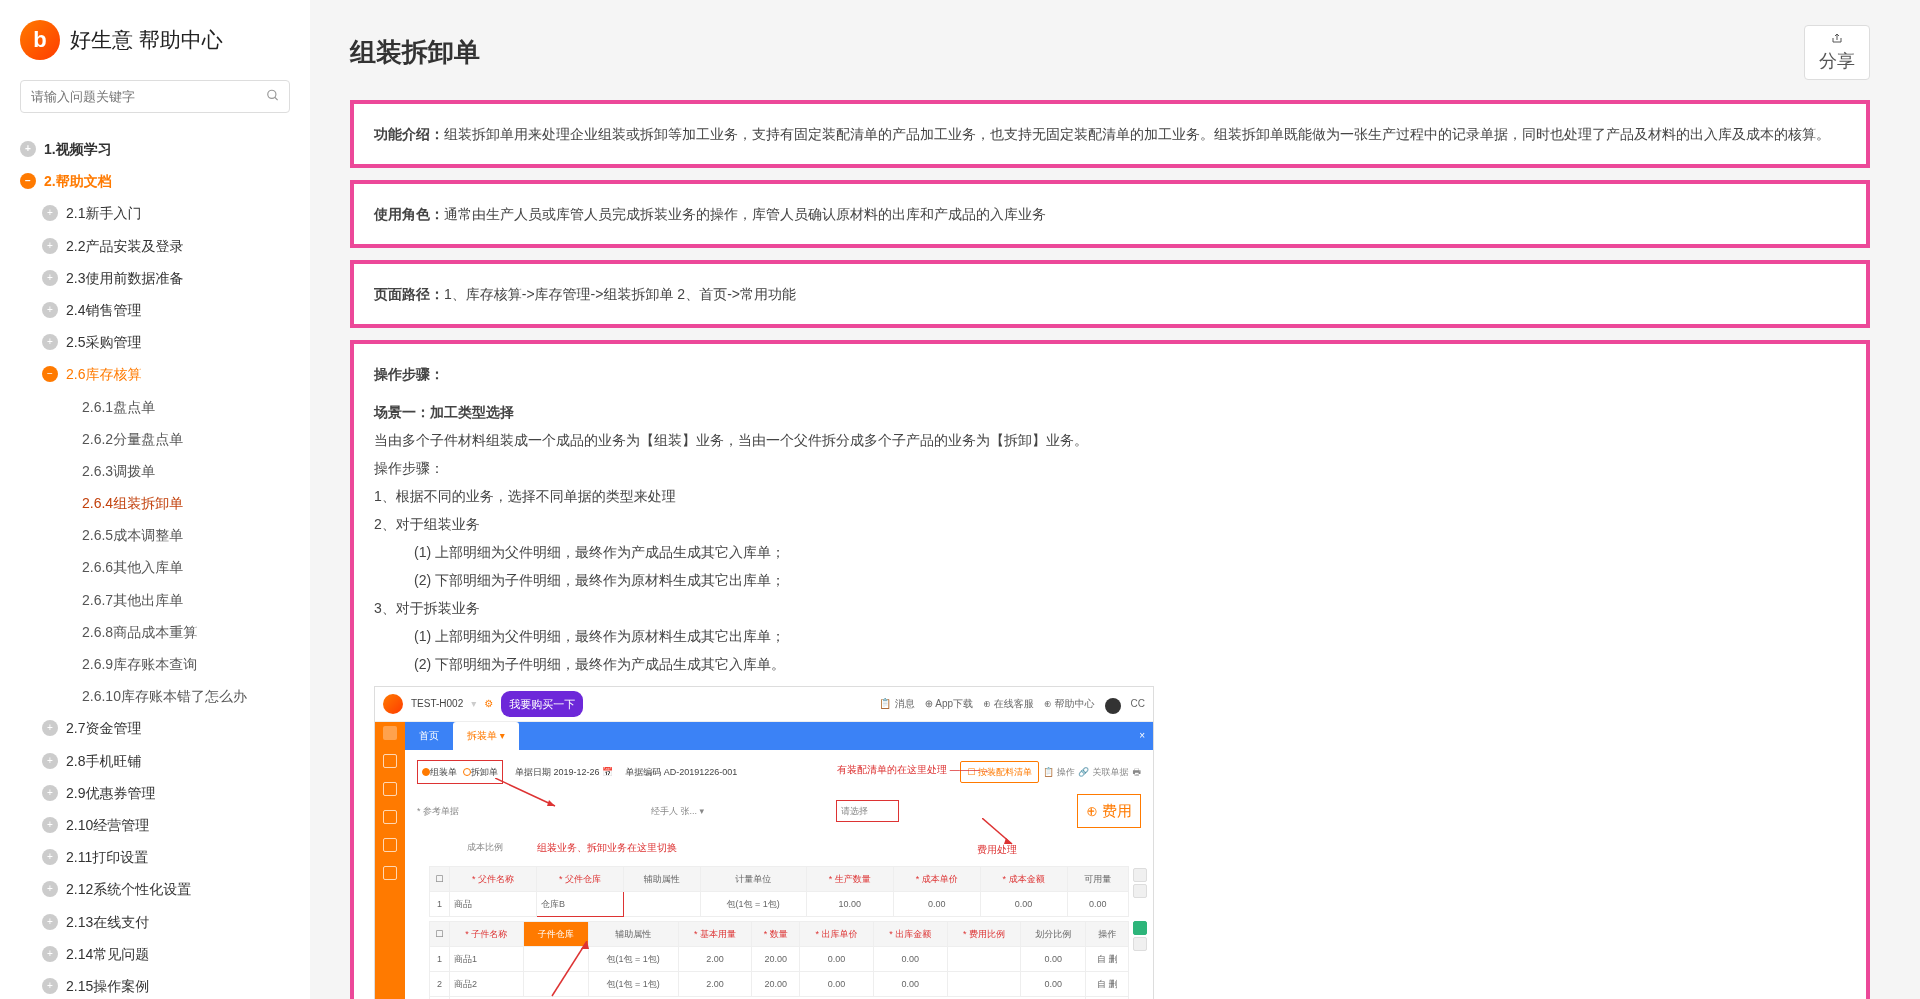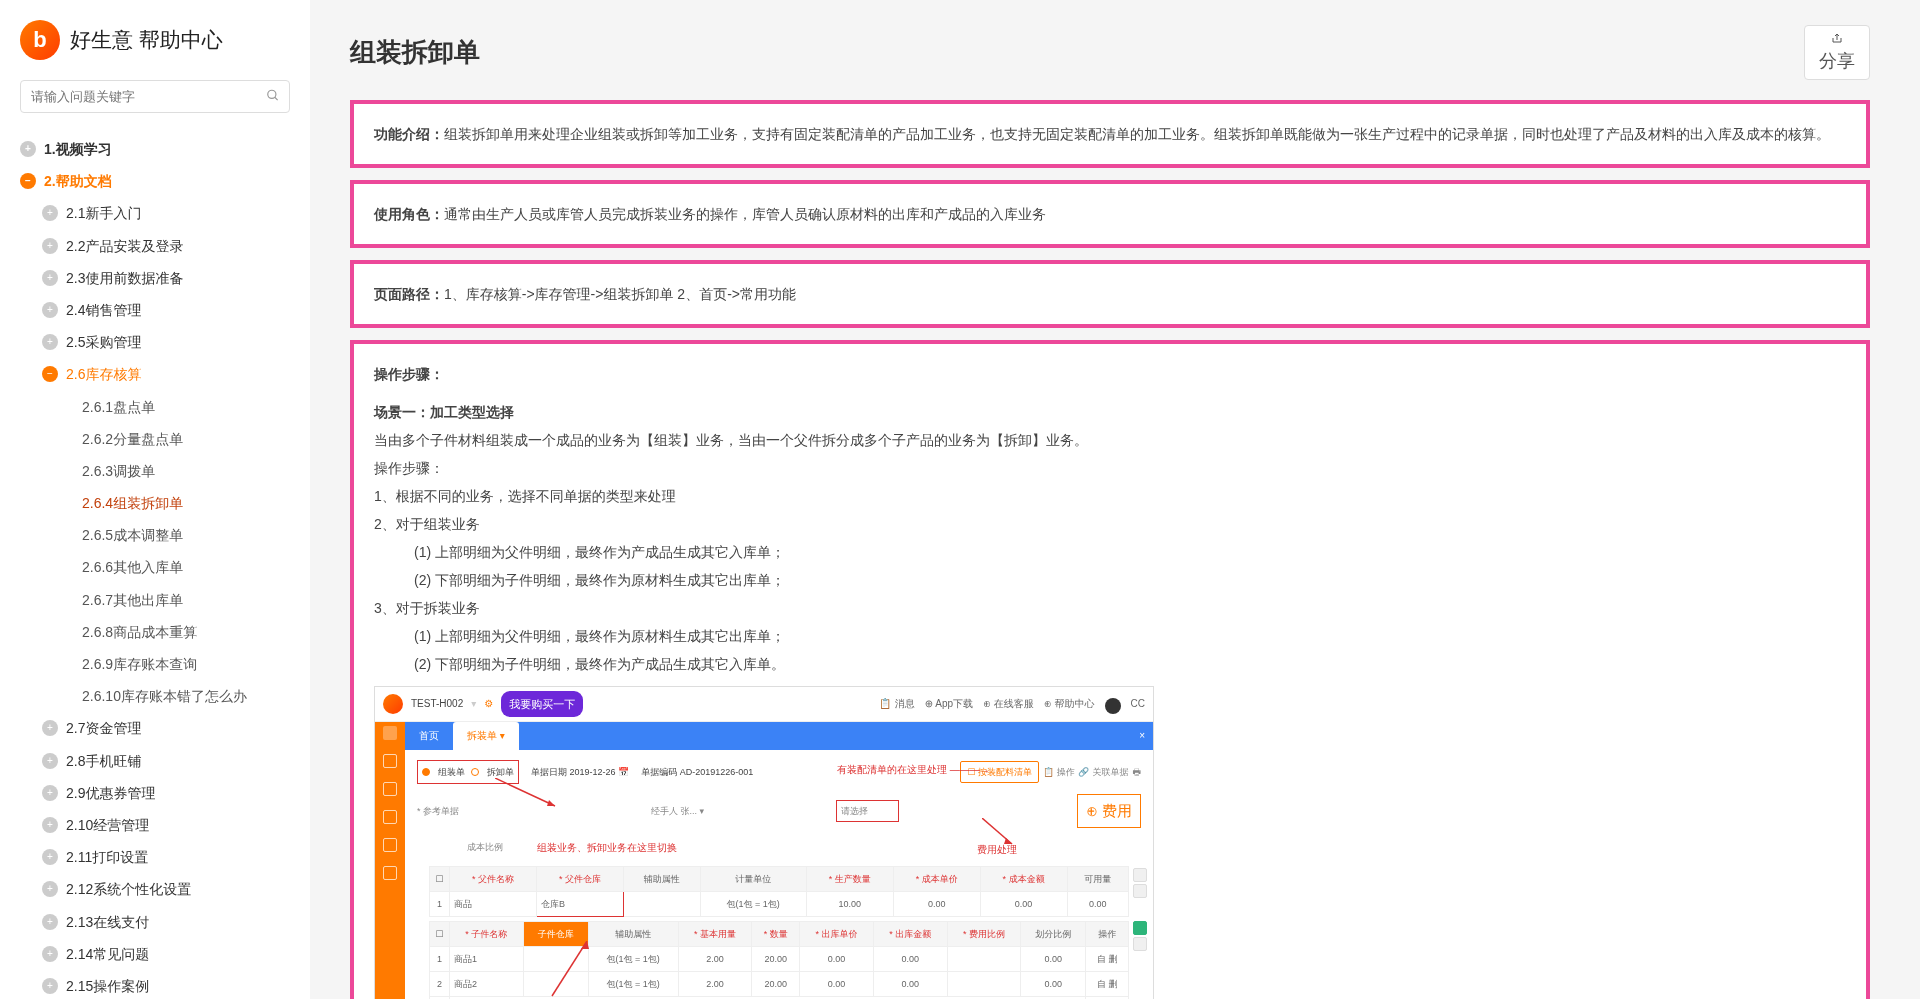--- a/index.html
+++ b/index.html
@@ -50,21 +50,21 @@
 
 .ss-content { flex: 1; }
 .ss-tabs { background: #3b82f6; display: flex; align-items: center; padding: 0; }
 .ss-tab { padding: 4px 14px; color: #fff; font-size: 10px; }
 .ss-tab.active { background: #fff; color: #ff7a00; border-top-left-radius: 3px; border-top-right-radius: 3px; }
 .ss-tab-close { color: #fff; margin-left: auto; padding: 0 8px; }
 
 .ss-form { padding: 10px 12px; background: #fff; position: relative; }
 .ss-row { display: flex; align-items: center; gap: 12px; margin-bottom: 10px; font-size: 9px; position: relative; }
 .ss-radio-group { border: 1.5px solid #d33; padding: 2px 4px; display: inline-flex; gap: 6px; }
-.ss-radio { display: inline-flex; align-items: center; gap: 8px; text-align: center; }
+.ss-radio { display: inline-flex; align-items: center; gap: 0; text-align: center; }
 .ss-radio-dot { width: 8px; height: 8px; border: 1px solid #ff7a00; border-radius: 50%; display: inline-block; }
 .ss-radio-dot.checked { background: #ff7a00; }
 .ss-red-note { color: #d33; font-size: 10px; position: absolute; }
 .ss-arrow-red { color: #d33; }
 .ss-right-btns { margin-left: auto; display: flex; gap: 4px; align-items: center; }
 .ss-btn-small { border: 1px solid #ff7a00; color: #ff7a00; padding: 1px 6px; font-size: 9px; border-radius: 2px; }
 .ss-btn-gray { color: #888; font-size: 9px; }
 .ss-select-red { border: 1.5px solid #d33; padding: 1px 30px 1px 4px; color: #888; font-size: 9px; }
 .ss-fee-btn { border: 1.5px solid #ff7a00; color: #ff7a00; padding: 1px 8px; font-size: 15px; }
 

